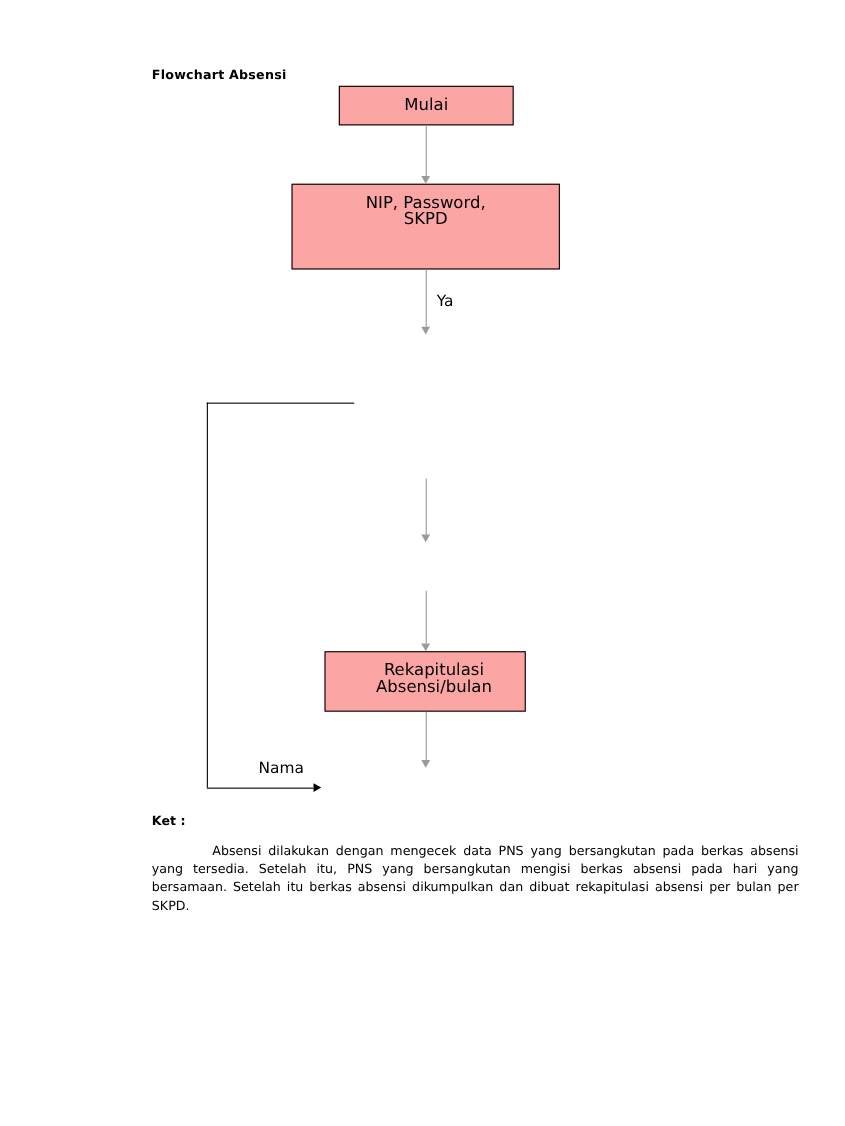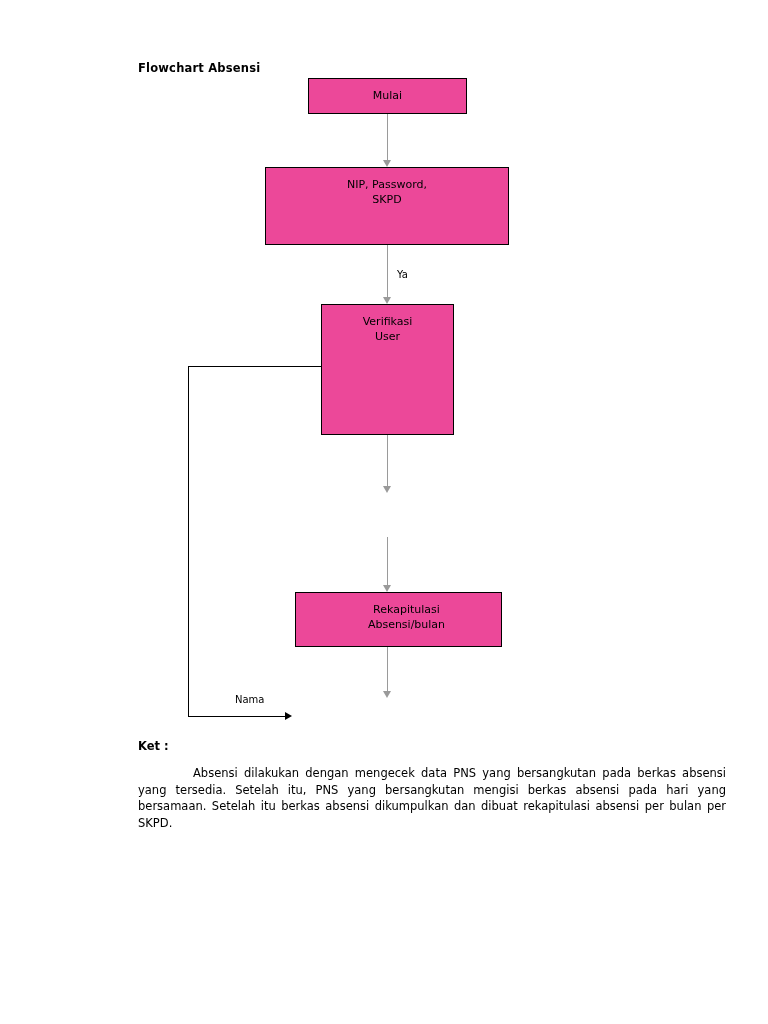--- a/index.html
+++ b/index.html
@@ -27,38 +27,38 @@
   .title {
     left: 110px;
     top: 61px;
     font-size: 11.5px;
     font-weight: bold;
     letter-spacing: 0.2px;
   }
 
   .box {
     border: 1px solid #000000;
-    background: #ec4899;
+    background: #fca5a5;
     box-sizing: border-box;
     display: flex;
     align-items: flex-start;
     justify-content: center;
     text-align: center;
-    font-size: 11px;
+    font-size: 15px;
     line-height: 15px;
     padding-top: 9px;
   }
   .box .lbl { white-space: pre-line; }
 
   
   #box-mulai      { left: 280px; top: 78px;  width: 159px; height: 36px; }
   #box-input      { left: 237px; top: 167px; width: 244px; height: 78px; text-align: center; }
   #box-verifikasi { left: 293px; top: 304px; width: 133px; height: 131px; }
   #box-data       { left: 255px; top: 493px; width: 208px; height: 44px; }
-  #box-rekap      { left: 267px; top: 592px; width: 207px; height: 55px; padding-left: 16px; }
+  #box-rekap      { left: 267px; top: 592px; width: 183px; height: 55px; padding-left: 16px; }
   #box-selesai    { left: 264px; top: 698px; width: 191px; height: 36px; }
 
   
   .vline {
     width: 0;
     border-left: 1px solid #9a9a9a;
   }
   .vline-dark {
     width: 0;
     border-left: 1px solid #000000;
@@ -74,21 +74,21 @@
     border-top: 7px solid #9a9a9a;
   }
   .arrow-right {
     width: 0; height: 0;
     border-top: 4px solid transparent;
     border-bottom: 4px solid transparent;
     border-left: 7px solid #000000;
   }
 
   .edge-label {
-    font-size: 10px;
+    font-size: 14px;
     line-height: 13px;
   }
 
   .ket-title {
     left: 110px;
     top: 739px;
     font-size: 11.5px;
     font-weight: bold;
   }
   .ket-body {
@@ -110,24 +110,20 @@
 
   <div class="abs box" id="box-mulai">
     <span class="lbl">Mulai</span>
   </div>
 
   <div class="abs box" id="box-input">
     <span class="lbl">NIP, Password,
 SKPD</span>
   </div>
 
-  <div class="abs box" id="box-verifikasi">
-    <span class="lbl">Verifikasi
-User</span>
-  </div>
 
 
   <div class="abs box" id="box-rekap">
     <span class="lbl">Rekapitulasi
 Absensi/bulan</span>
   </div>
 
 
   <div class="abs vline" style="left:359px; top:114px; height:46px;"></div>
   <div class="abs arrow-down" style="left:355px; top:160px;"></div>

